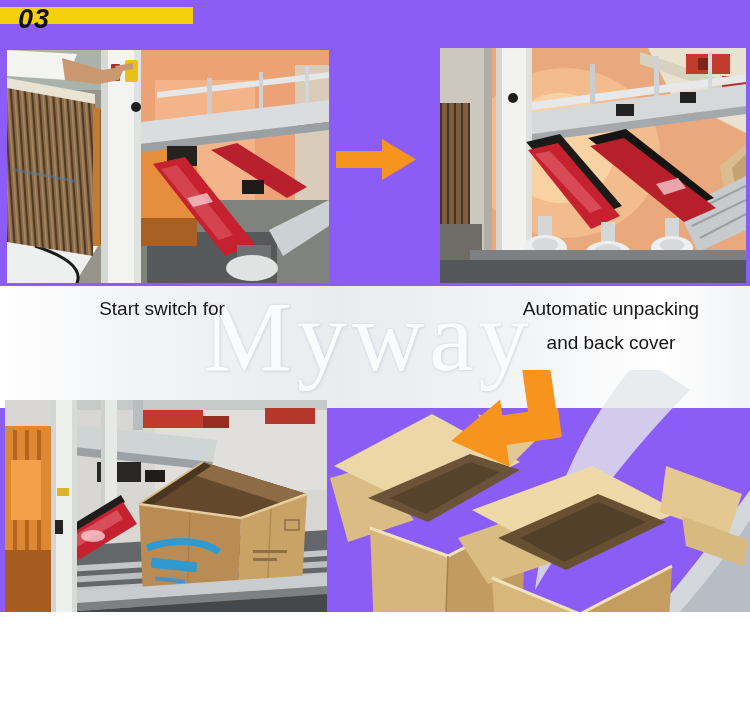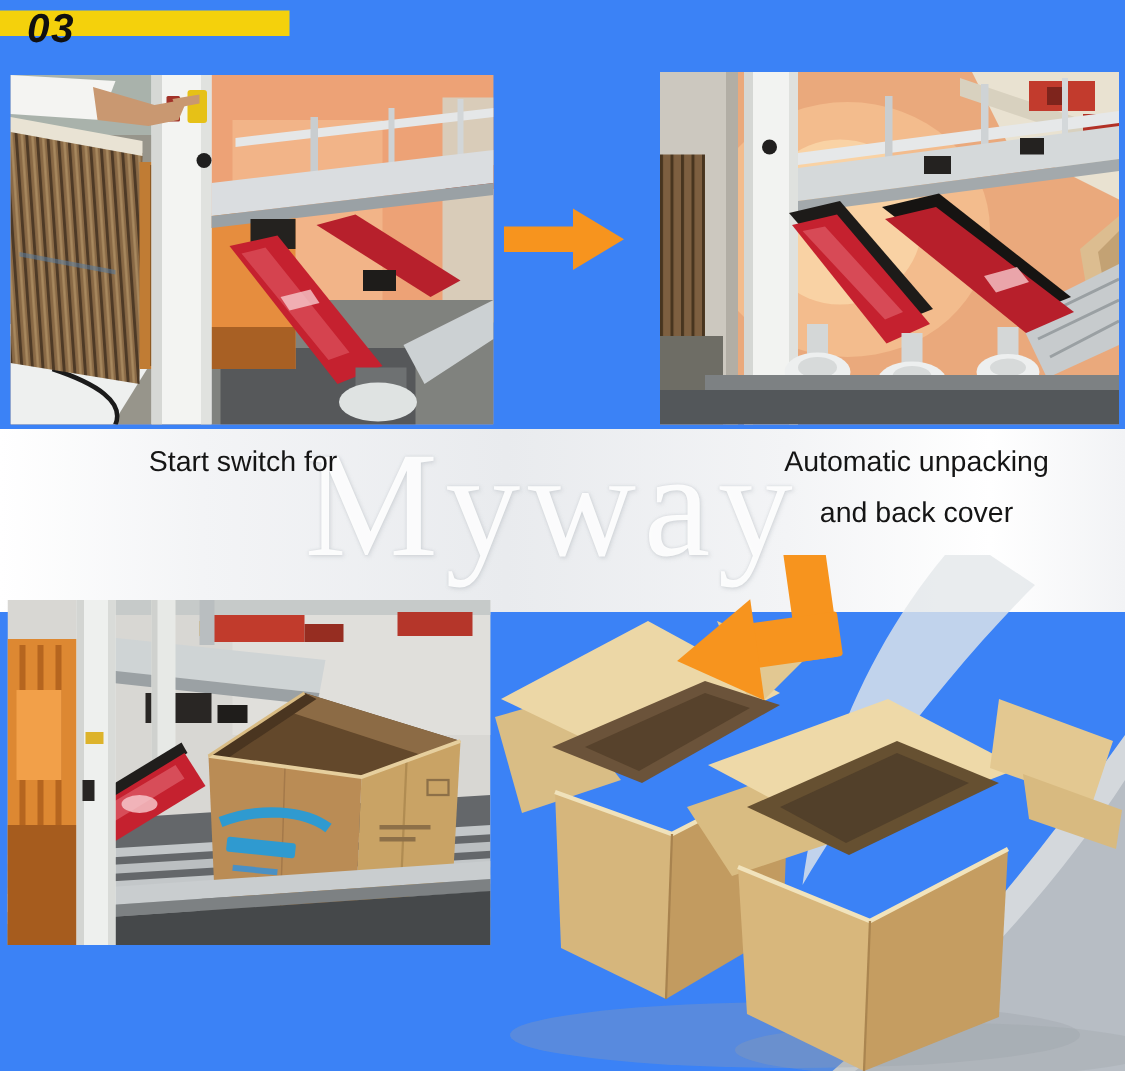--- a/index.html
+++ b/index.html
@@ -1,17 +1,17 @@
 <!DOCTYPE html>
 <html style="--accent-orange: #F7941E; --header-yellow: #F4D10C; --caption-text: #151515; --band-gray: #E9EBEE; --corner-gray: #B7BDC4; --carton-tan: #D6B67C; --machine-red: #C5212F; --machine-salmon: #EDA276;"><head>
 <meta charset="utf-8">
 <style>
   html,body{margin:0;padding:0;background:#ffffff;}
   body{font-family:"Liberation Sans",sans-serif;}
-  .page{position:relative;width:750px;height:714px;background:#3b82f6;overflow:hidden;}
+  .page{position:relative;width:750px;height:612px;background:#8b5cf6;overflow:hidden;}
 
   .header-bar{position:absolute;left:0;top:7px;width:193px;height:17px;
     background:var(--header-yellow,#F4D10C);z-index:5;}
   .step-number{position:absolute;left:18px;top:4px;z-index:6;
     font-size:27px;font-weight:bold;font-style:italic;color:#101010;letter-spacing:1px;}
 
   .band{position:absolute;left:0;top:286px;width:750px;height:122px;z-index:1;
     background:linear-gradient(90deg,#ffffff 0%,#f3f4f6 18%,#e9ebee 45%,#f3f4f6 70%,#ffffff 88%,#f2f3f5 100%);}
 
   .watermark{position:absolute;left:203px;top:287px;z-index:3;

